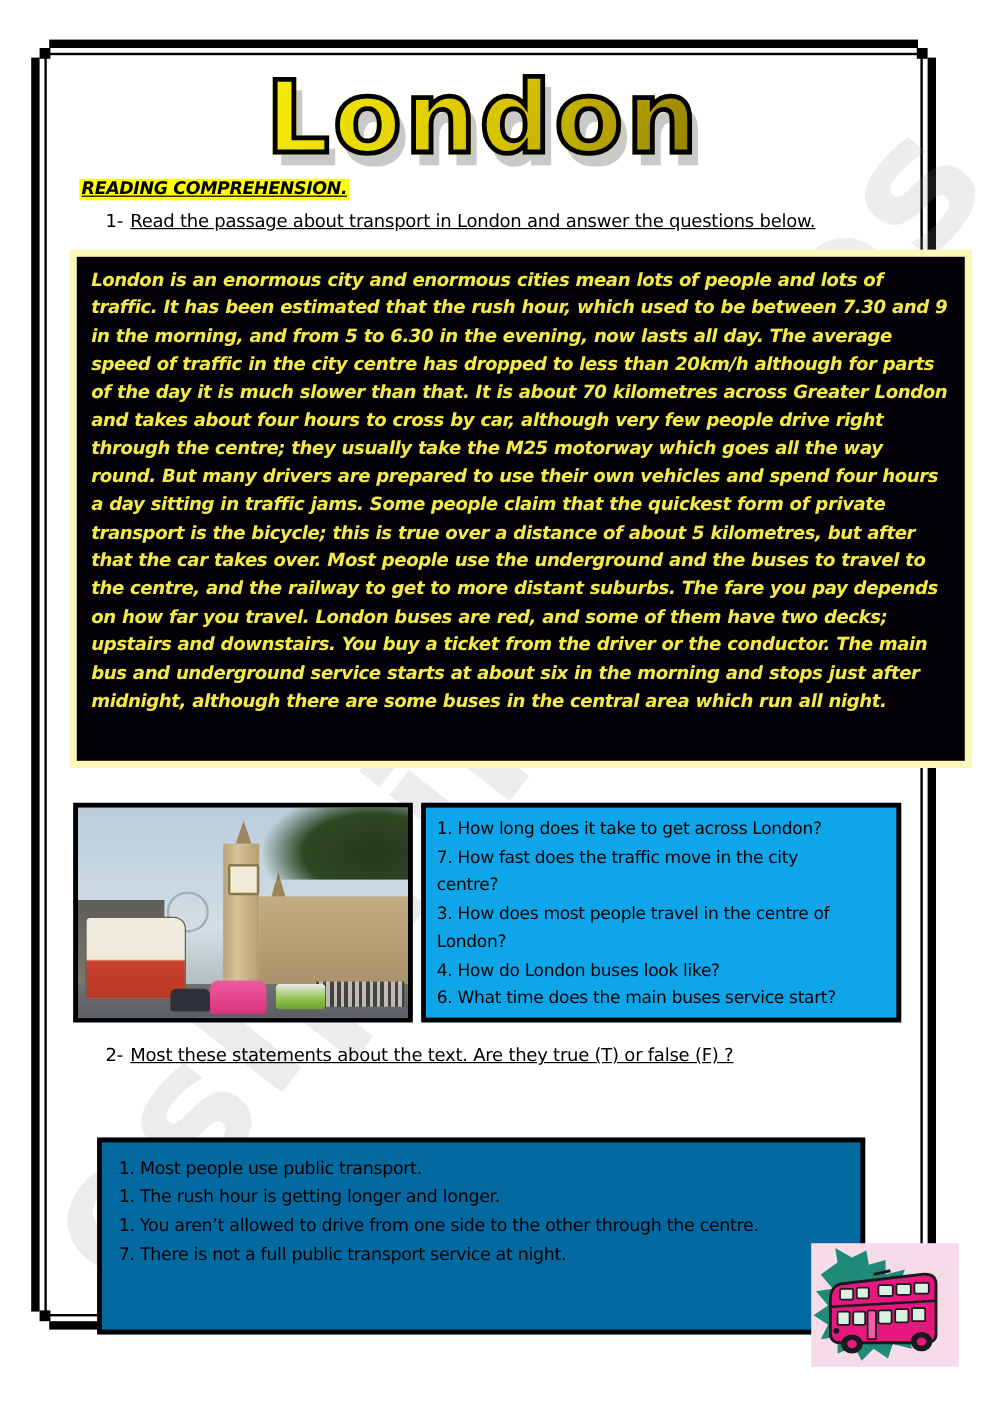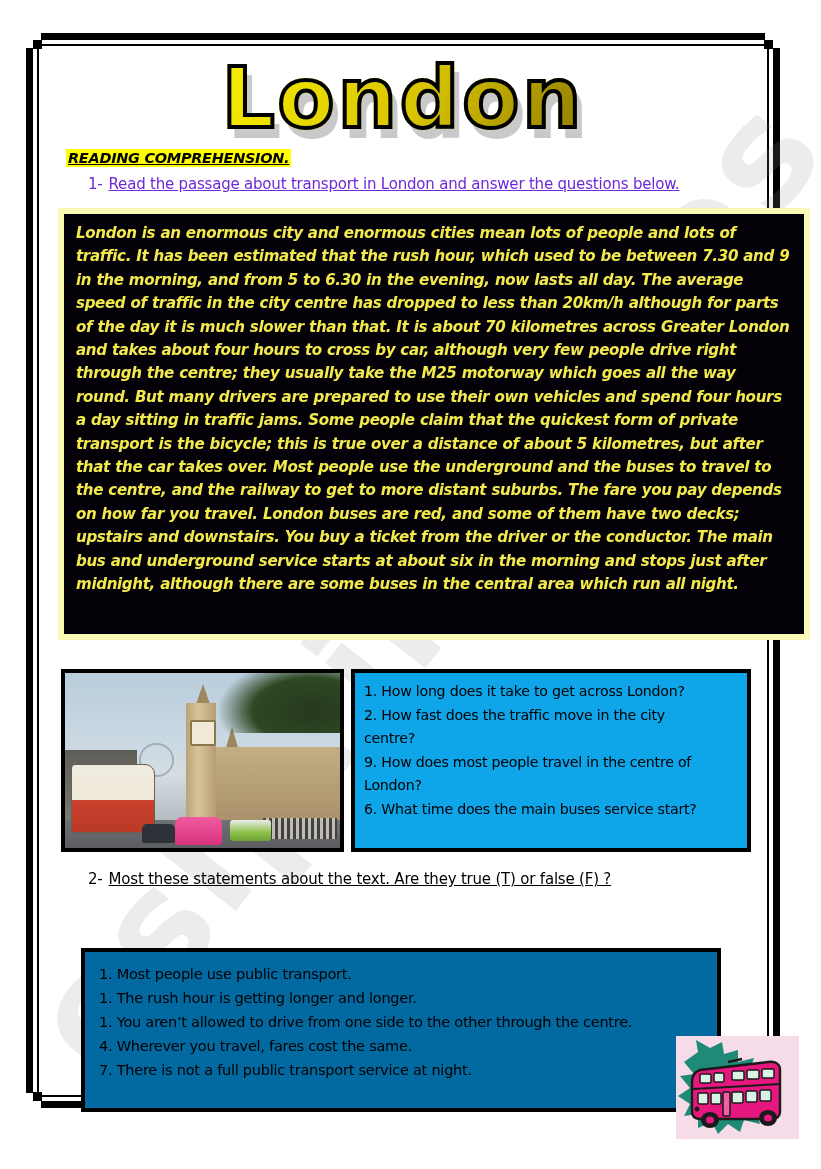--- a/index.html
+++ b/index.html
@@ -124,21 +124,21 @@
     padding: 1px 2px;
     letter-spacing: -0.3px;
   }
 
   #task1-line {
     position: absolute;
     left: 62px;
     top: 142px;
     font-family: "DejaVu Sans", sans-serif;
     font-size: 15px;
-    color: #6d28d9;
+    color: #000000;
     white-space: nowrap;
     letter-spacing: -0.2px;
   }
   #task1-num { margin-right: 6px; }
   #task1-text { text-decoration: underline; }
 
   
   #passage-box {
     position: absolute;
     left: 32px;
@@ -387,36 +387,36 @@
       <div id="photo-road"></div>
       <div id="photo-crowd"></div>
       <div id="photo-bus"></div>
       <div id="photo-car1"></div>
       <div id="photo-taxi"></div>
       <div id="photo-van"></div>
     </div>
 
     <div id="questions-box">
       <div class="question-line">1. How long does it take to get across London?</div>
-      <div class="question-line">2. How fast does the traffic move in the city</div>
+      <div class="question-line">7. How fast does the traffic move in the city</div>
       <div class="question-line">centre?</div>
-      <div class="question-line">9. How does most people travel in the centre of</div>
+      <div class="question-line">3. How does most people travel in the centre of</div>
       <div class="question-line">London?</div>
+      <div class="question-line">4. How do London buses look like?</div>
       <div class="question-line">6. What time does the main buses service start?</div>
     </div>
 
     <div id="task2-line">
       <span id="task2-num">2-</span><span id="task2-text">Most these statements about the text. Are they true (T) or false (F) ?</span>
     </div>
 
     <div id="statements-box">
       <div class="statement-line">1. Most people use public transport.</div>
       <div class="statement-line">1. The rush hour is getting longer and longer.</div>
       <div class="statement-line">1. You aren’t allowed to drive from one side to the other through the centre.</div>
-      <div class="statement-line">4. Wherever you travel, fares cost the same.</div>
       <div class="statement-line">7. There is not a full public transport service at night.</div>
     </div>
 
     <div id="bus-clipart">
       <svg width="123" height="103" viewBox="0 0 123 103" xmlns="http://www.w3.org/2000/svg">
 
         <polygon points="8,26 22,16 20,4 34,12 46,6 48,18 62,14 62,26 78,22 74,34 90,34 82,46 98,52 84,60 96,72 80,74 84,88 68,84 64,96 52,88 42,98 36,86 22,92 22,78 8,80 14,68 2,60 14,52 4,40 18,38" fill="#1f8a77"></polygon>
 
         <g>
           <path d="M16,46 C16,40 18,36 24,34 L92,26 C100,25 104,28 104,34 L104,76 C104,80 101,83 96,83 L24,83 C19,83 16,80 16,75 Z" fill="#e6187f" stroke="#1a1a1a" stroke-width="2.4" stroke-linejoin="round"></path>

